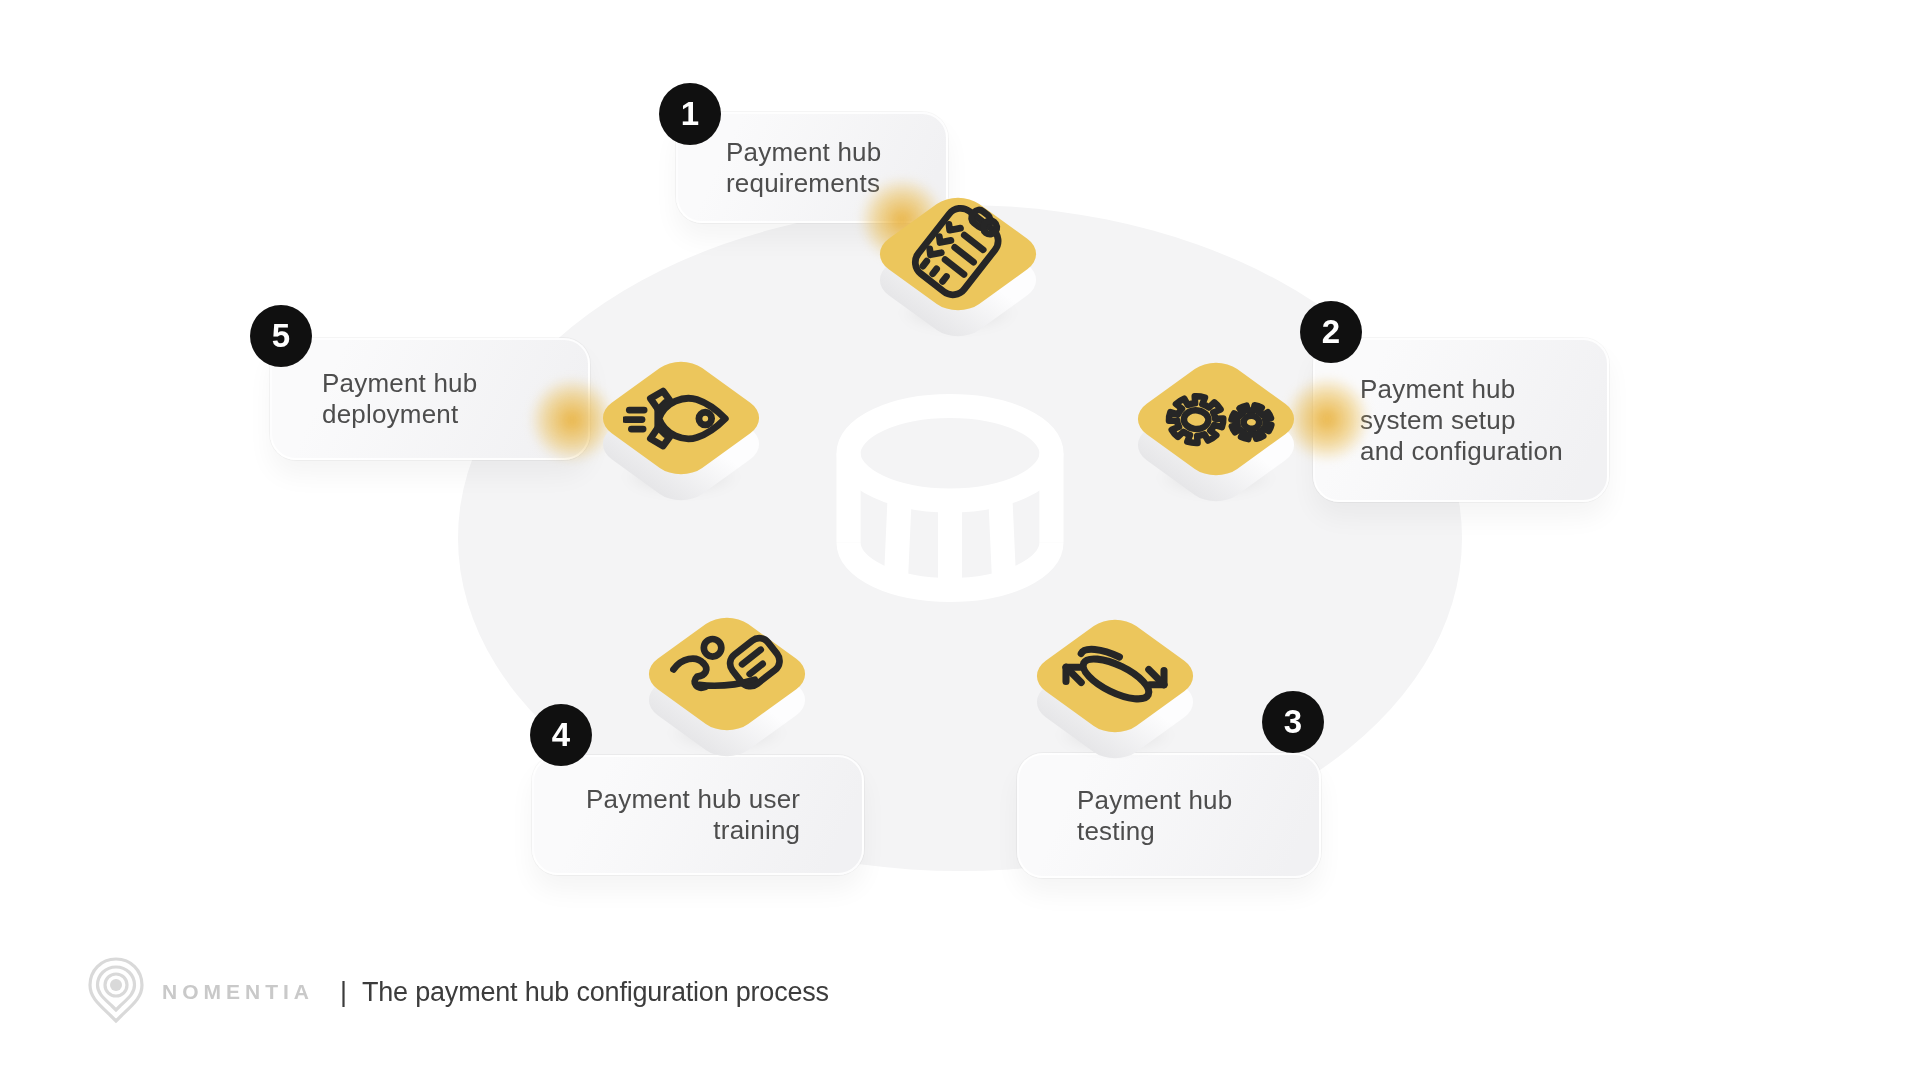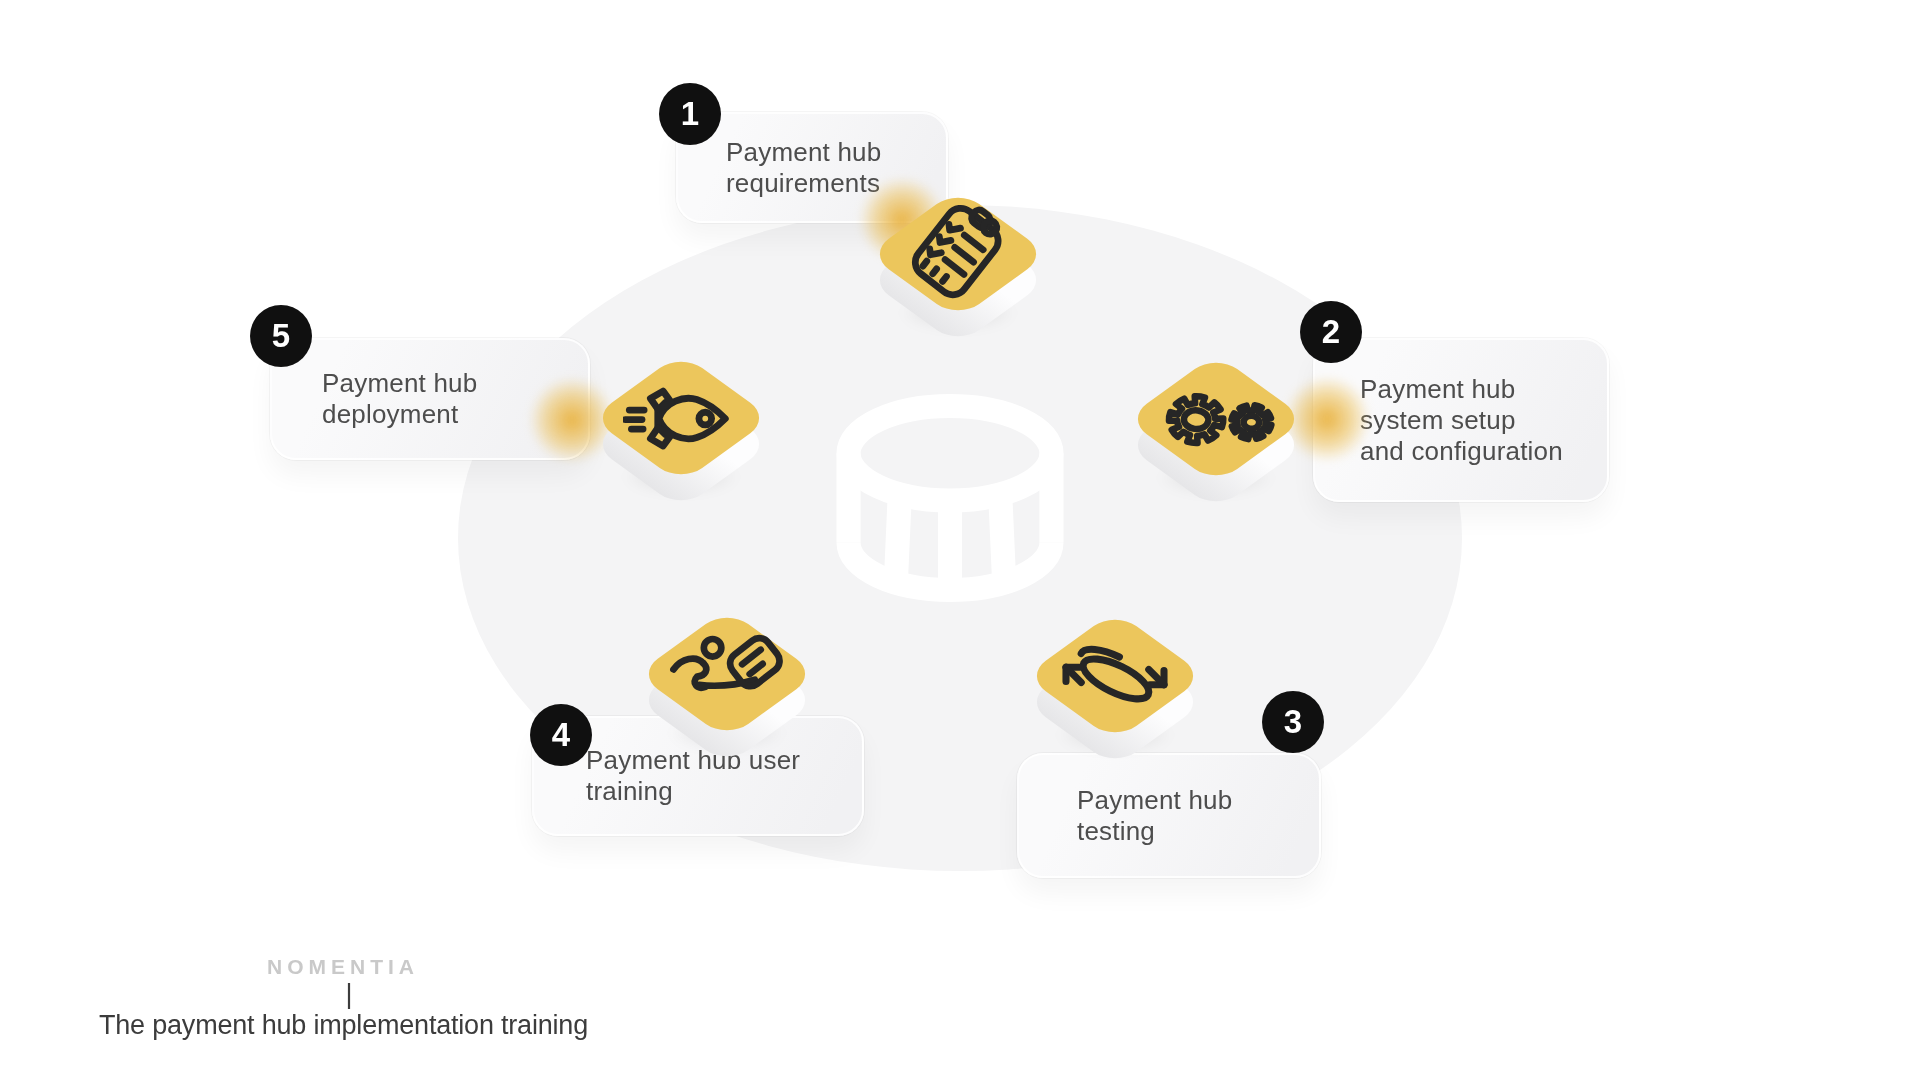--- a/index.html
+++ b/index.html
@@ -36,21 +36,21 @@
                background:radial-gradient(closest-side,rgba(0,0,0,0.13),rgba(0,0,0,0) 75%);
                filter:blur(6px);}
   .tile-base,.tile-top{position:absolute;left:27px;top:2px;width:128px;height:128px;border-radius:30px;}
   .tile-base{transform:translateY(26px) scaleY(0.72) rotate(45deg);
              background:linear-gradient(180deg,#fdfdfe 35%,#e6e6e8 100%);}
   .tile-top{transform:scaleY(0.72) rotate(45deg);background:#ECC65C;}
   .tile-icon{position:absolute;}
   .icon-stroke{fill:none;stroke:#262626;stroke-width:6.5;stroke-linecap:round;stroke-linejoin:round;}
 
   
-  .footer{position:absolute;left:84px;top:955px;height:74px;display:flex;align-items:center;z-index:2;flex-direction:column;}
+  .footer{position:absolute;left:84px;top:955px;height:74px;display:flex;align-items:center;z-index:2;}
   .brand{margin-left:14px;font-weight:700;font-size:21px;letter-spacing:5px;color:#c9c9c9;}
   .separator{margin-left:26px;font-weight:400;font-size:27px;color:#3c3c3c;}
   .caption{margin-left:15px;font-weight:400;font-size:27px;color:#3c3c3c;letter-spacing:-0.2px;}
 </style>
 </head>
 <body>
 
 <div class="canvas">
 
   <div class="bg-ellipse"></div>
@@ -77,21 +77,21 @@
   </div>
   <div class="card" style="left:1313px;top:338px;width:296px;height:164px;padding-left:45px;">
     <div class="card-label">Payment hub
 system setup
 and configuration</div>
   </div>
   <div class="card" style="left:1017px;top:753px;width:304px;height:125px;padding-left:58px;">
     <div class="card-label">Payment hub
 testing</div>
   </div>
-  <div class="card" style="left:532px;top:716px;width:332px;height:120px;padding-left:52px;">
+  <div class="card" style="left:532px;top:755px;width:332px;height:120px;padding-left:52px;text-align:right;">
     <div class="card-label">Payment hub user
 training</div>
   </div>
   <div class="card" style="left:270px;top:338px;width:320px;height:122px;padding-left:50px;">
     <div class="card-label">Payment hub
 deployment</div>
   </div>
 
   <div class="badge" style="left:659px;top:83px;">
     <span>1</span>
@@ -208,16 +208,16 @@
     <svg width="64" height="72" viewBox="0 0 64 72">
       <g fill="none" stroke="#d9d9d9" stroke-width="3.2">
         <path d="M 32,3 C 17,3 6,14.5 6,29 C 6,41 14,47.5 27,60 L 32,65 L 37,60 C 50,47.5 58,41 58,29 C 58,14.5 47,3 32,3 Z"></path>
         <path d="M 32,11 C 21.5,11 13.5,19 13.5,29 C 13.5,37 19,41.5 28,50 L 32,54 L 36,50 C 45,41.5 50.5,37 50.5,29 C 50.5,19 42.5,11 32,11 Z"></path>
         <circle cx="32" cy="29" r="11"></circle>
       </g>
       <circle cx="32" cy="29" r="6" fill="#d9d9d9"></circle>
     </svg>
     <span class="brand">NOMENTIA</span>
     <span class="separator">|</span>
-    <span class="caption">The payment hub implementation training</span>
+    <span class="caption">The payment hub configuration process</span>
   </div>
 
 </div>
 
 </body></html>

